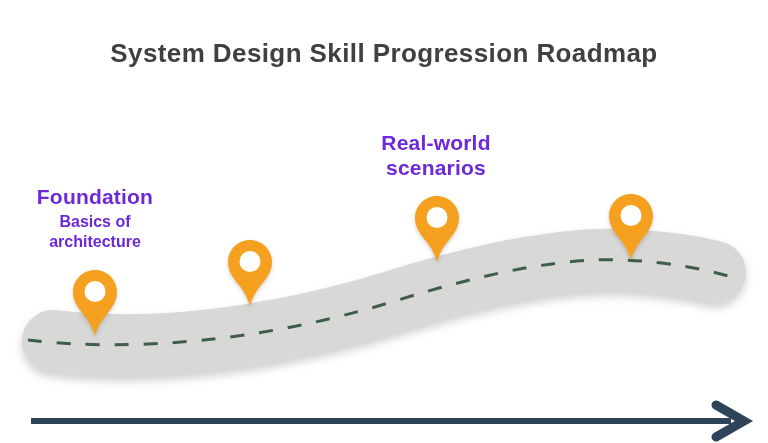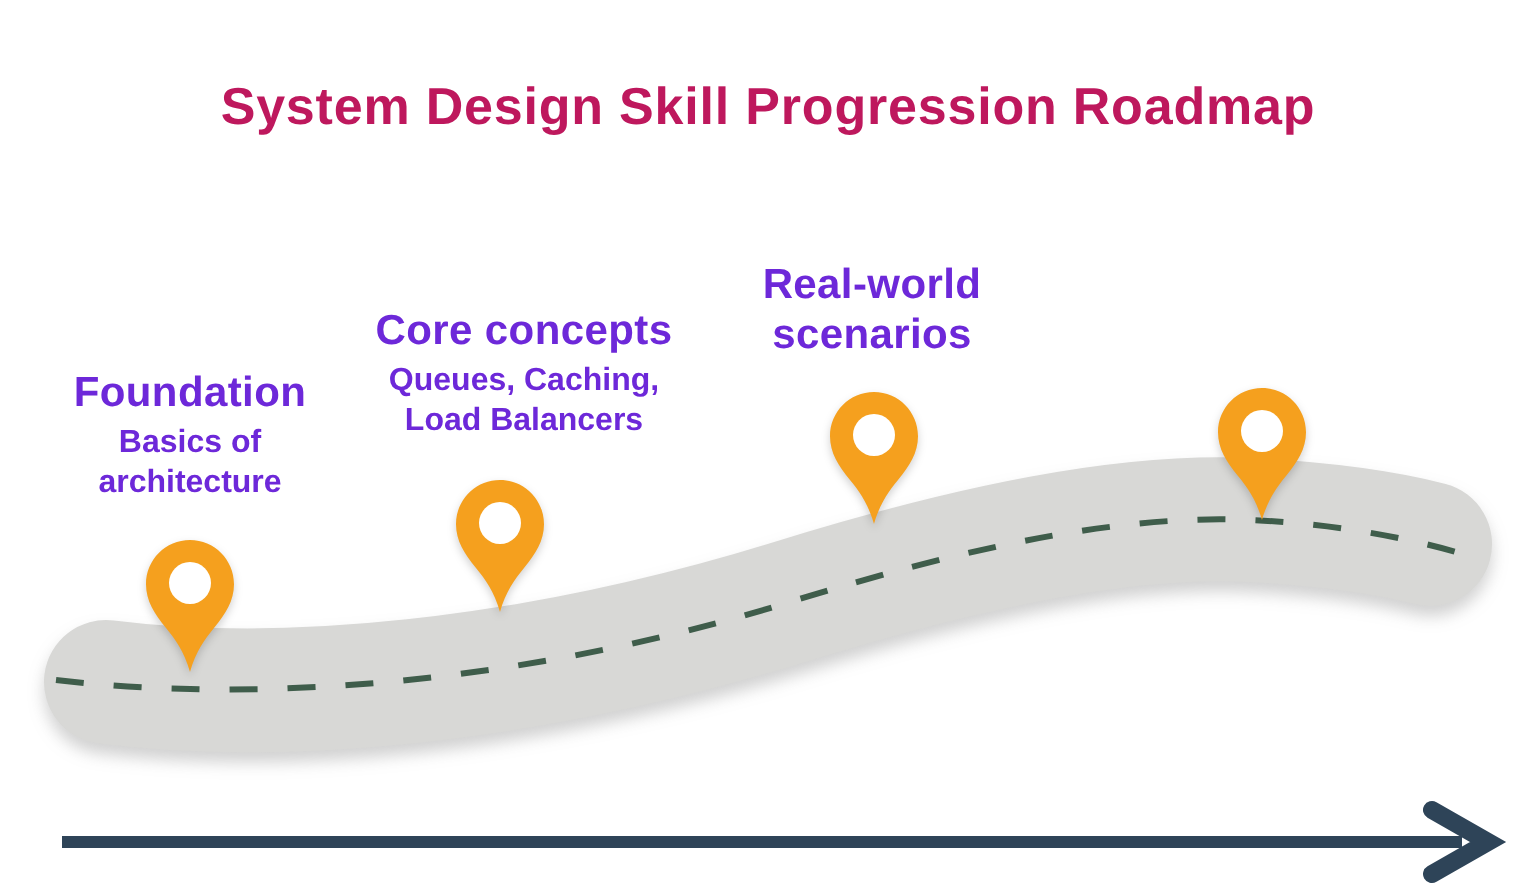--- a/index.html
+++ b/index.html
@@ -14,21 +14,21 @@
   }
   .title {
     position: absolute;
     top: 38px;
     left: 0;
     width: 768px;
     text-align: center;
     font-size: 26px;
     font-weight: bold;
     letter-spacing: 0.4px;
-    color: #be185d;
+    color: #404040;
   }
   .graphic {
     position: absolute;
     top: 0;
     left: 0;
   }
   .road-shape {
     filter: drop-shadow(0 5px 4px rgba(90, 90, 90, 0.28));
   }
   .pin {
@@ -97,25 +97,20 @@
       <path d="M 716 405 L 744 421 L 716 437" fill="none" stroke-width="9" stroke-linecap="round" stroke-linejoin="miter" stroke="#2e4458"></path>
     </g>
   </svg>
 
   <div class="milestone ms-1">
     <div class="m-label">Foundation</div>
     <div class="m-details">Basics of
 architecture</div>
   </div>
 
-  <div class="milestone ms-2">
-    <div class="m-label">Core concepts</div>
-    <div class="m-details">Queues, Caching,
-Load Balancers</div>
-  </div>
 
   <div class="milestone ms-3">
     <div class="m-label">Real-world
 scenarios</div>
     <div class="m-details"></div>
   </div>
 
 
 </div>
 

